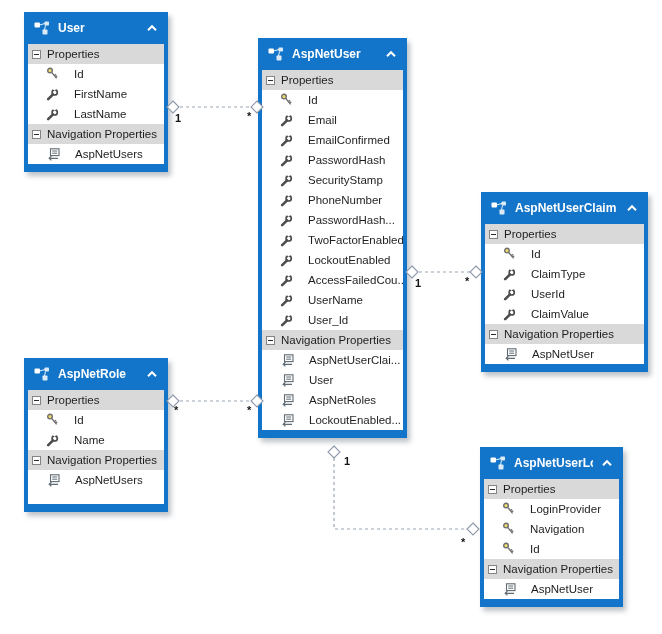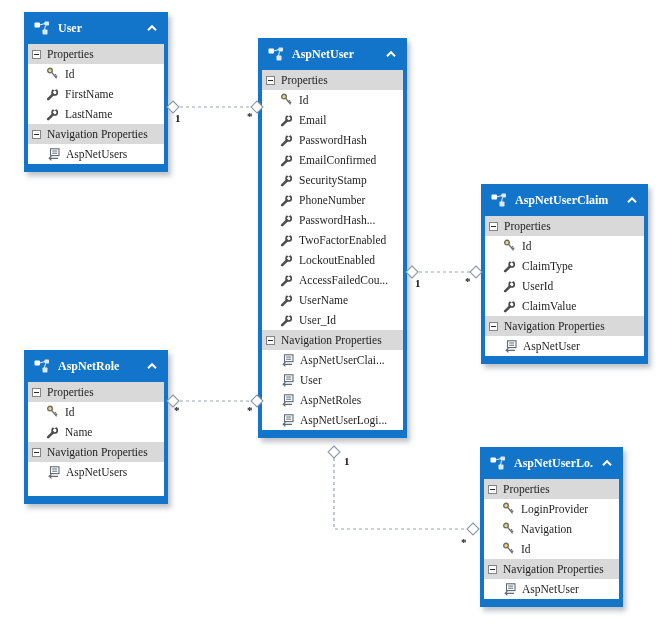--- a/index.html
+++ b/index.html
@@ -1,26 +1,26 @@
 <!DOCTYPE html>
 <html><head>
 <meta charset="utf-8">
 <style>
   html,body{margin:0;padding:0;background:#ffffff;}
   .canvas{position:relative;width:662px;height:634px;background:#ffffff;overflow:hidden;
-          font-family:Liberation Serif, serif;color:#1e1e1e;}
+          font-family:Liberation Sans, sans-serif;color:#1e1e1e;}
   .entity{position:absolute;background:#1375c9;padding:0 4px 8px 4px;box-sizing:border-box;
           box-shadow:3px 4px 5px rgba(110,120,130,.45);z-index:2;}
   .ehead{height:32px;display:flex;align-items:center;gap:8px;padding:0 6px;color:#ffffff;
          font-size:12px;font-weight:bold;}
   .ehead .etitle{flex:1 1 auto;white-space:nowrap;overflow:hidden;}
   .ebody{background:#f97316;}
   .sect{height:20px;background:#d9d9d9;display:flex;align-items:center;gap:6px;padding:0 4px;
         font-size:11.5px;box-sizing:border-box;white-space:nowrap;overflow:hidden;}
-  .row{height:20px;display:flex;align-items:center;gap:6px;padding:0 4px 0 18px;
+  .row{height:20px;display:flex;align-items:center;gap:15px;padding:0 4px 0 18px;
        font-size:11.5px;box-sizing:border-box;white-space:nowrap;overflow:hidden;background:#fff;}
   .filler{height:14px;background:#ffffff;}
   .icon{flex:0 0 auto;display:block;}
   #wires{position:absolute;left:0;top:0;width:662px;height:634px;z-index:4;pointer-events:none;}
   .mult{position:absolute;font-size:11px;font-weight:bold;color:#141414;z-index:6;}
 </style>
 </head>
 <body>
 
 <div class="canvas">
@@ -130,36 +130,36 @@
     <rect x="7.6" y="-0.6" width="2.4" height="3" fill="#ffffff" transform="rotate(42 8.8 0.9)"></rect>
   </svg>
           <span>Email</span>
         </div>
       <div class="row">
           <svg class="icon" width="13" height="13" viewBox="0 0 13 13">
     <path d="M2.2 11.2 L7 6.4" stroke="#4d4d4d" stroke-width="2.6" stroke-linecap="round"></path>
     <circle cx="8.7" cy="4.4" r="2.6" fill="none" stroke="#4d4d4d" stroke-width="1.7"></circle>
     <rect x="7.6" y="-0.6" width="2.4" height="3" fill="#ffffff" transform="rotate(42 8.8 0.9)"></rect>
   </svg>
+          <span>EmailConfirmed</span>
+        </div>
+      <div class="row">
+          <svg class="icon" width="13" height="13" viewBox="0 0 13 13">
+    <path d="M2.2 11.2 L7 6.4" stroke="#4d4d4d" stroke-width="2.6" stroke-linecap="round"></path>
+    <circle cx="8.7" cy="4.4" r="2.6" fill="none" stroke="#4d4d4d" stroke-width="1.7"></circle>
+    <rect x="7.6" y="-0.6" width="2.4" height="3" fill="#ffffff" transform="rotate(42 8.8 0.9)"></rect>
+  </svg>
           <span>PasswordHash</span>
         </div>
       <div class="row">
           <svg class="icon" width="13" height="13" viewBox="0 0 13 13">
     <path d="M2.2 11.2 L7 6.4" stroke="#4d4d4d" stroke-width="2.6" stroke-linecap="round"></path>
     <circle cx="8.7" cy="4.4" r="2.6" fill="none" stroke="#4d4d4d" stroke-width="1.7"></circle>
     <rect x="7.6" y="-0.6" width="2.4" height="3" fill="#ffffff" transform="rotate(42 8.8 0.9)"></rect>
   </svg>
-          <span>EmailConfirmed</span>
-        </div>
-      <div class="row">
-          <svg class="icon" width="13" height="13" viewBox="0 0 13 13">
-    <path d="M2.2 11.2 L7 6.4" stroke="#4d4d4d" stroke-width="2.6" stroke-linecap="round"></path>
-    <circle cx="8.7" cy="4.4" r="2.6" fill="none" stroke="#4d4d4d" stroke-width="1.7"></circle>
-    <rect x="7.6" y="-0.6" width="2.4" height="3" fill="#ffffff" transform="rotate(42 8.8 0.9)"></rect>
-  </svg>
           <span>SecurityStamp</span>
         </div>
       <div class="row">
           <svg class="icon" width="13" height="13" viewBox="0 0 13 13">
     <path d="M2.2 11.2 L7 6.4" stroke="#4d4d4d" stroke-width="2.6" stroke-linecap="round"></path>
     <circle cx="8.7" cy="4.4" r="2.6" fill="none" stroke="#4d4d4d" stroke-width="1.7"></circle>
     <rect x="7.6" y="-0.6" width="2.4" height="3" fill="#ffffff" transform="rotate(42 8.8 0.9)"></rect>
   </svg>
           <span>PhoneNumber</span>
         </div>
@@ -241,26 +241,26 @@
     <path d="M12 10.3 H3.2 M5.4 8.1 L3.2 10.3 L5.4 12.4" stroke="#5f6a72" stroke-width="1.2" fill="none"></path>
   </svg>
           <span>AspNetRoles</span>
         </div>
       <div class="row">
           <svg class="icon" width="14" height="13" viewBox="0 0 14 13">
     <rect x="4.5" y="0.8" width="8.5" height="6.8" fill="#ffffff" stroke="#5f6a72" stroke-width="1.1"></rect>
     <path d="M6.2 3 h5 M6.2 5.2 h5" stroke="#5f6a72" stroke-width="1"></path>
     <path d="M12 10.3 H3.2 M5.4 8.1 L3.2 10.3 L5.4 12.4" stroke="#5f6a72" stroke-width="1.2" fill="none"></path>
   </svg>
-          <span>AspNetUserLogi...</span>
+          <span>LockoutEnabled...</span>
         </div>
     </div>
   </div>
 
-  <div class="entity" style="left:481px;top:184px;width:167px;">
+  <div class="entity" style="left:481px;top:192px;width:167px;">
     <div class="ehead">
       <svg class="icon" width="16" height="14" viewBox="0 0 16 14">
     <g stroke="#ffffff" stroke-width="1" fill="none" opacity="0.9">
       <path d="M5.5 4 L11 2.5 M11.5 4.5 L10.5 9"></path>
     </g>
     <g fill="#ffffff">
       <rect x="0.5" y="1.5" width="5.5" height="5" rx="1"></rect>
       <rect x="10.5" y="0.5" width="4.5" height="4" rx="0.8" opacity="0.85"></rect>
       <rect x="8.5" y="8.5" width="5" height="5" rx="0.8" opacity="0.85"></rect>
     </g>
@@ -320,21 +320,21 @@
           <svg class="icon" width="14" height="13" viewBox="0 0 14 13">
     <rect x="4.5" y="0.8" width="8.5" height="6.8" fill="#ffffff" stroke="#5f6a72" stroke-width="1.1"></rect>
     <path d="M6.2 3 h5 M6.2 5.2 h5" stroke="#5f6a72" stroke-width="1"></path>
     <path d="M12 10.3 H3.2 M5.4 8.1 L3.2 10.3 L5.4 12.4" stroke="#5f6a72" stroke-width="1.2" fill="none"></path>
   </svg>
           <span>AspNetUser</span>
         </div>
     </div>
   </div>
 
-  <div class="entity" style="left:24px;top:350px;width:144px;">
+  <div class="entity" style="left:24px;top:358px;width:144px;">
     <div class="ehead">
       <svg class="icon" width="16" height="14" viewBox="0 0 16 14">
     <g stroke="#ffffff" stroke-width="1" fill="none" opacity="0.9">
       <path d="M5.5 4 L11 2.5 M11.5 4.5 L10.5 9"></path>
     </g>
     <g fill="#ffffff">
       <rect x="0.5" y="1.5" width="5.5" height="5" rx="1"></rect>
       <rect x="10.5" y="0.5" width="4.5" height="4" rx="0.8" opacity="0.85"></rect>
       <rect x="8.5" y="8.5" width="5" height="5" rx="0.8" opacity="0.85"></rect>
     </g>

